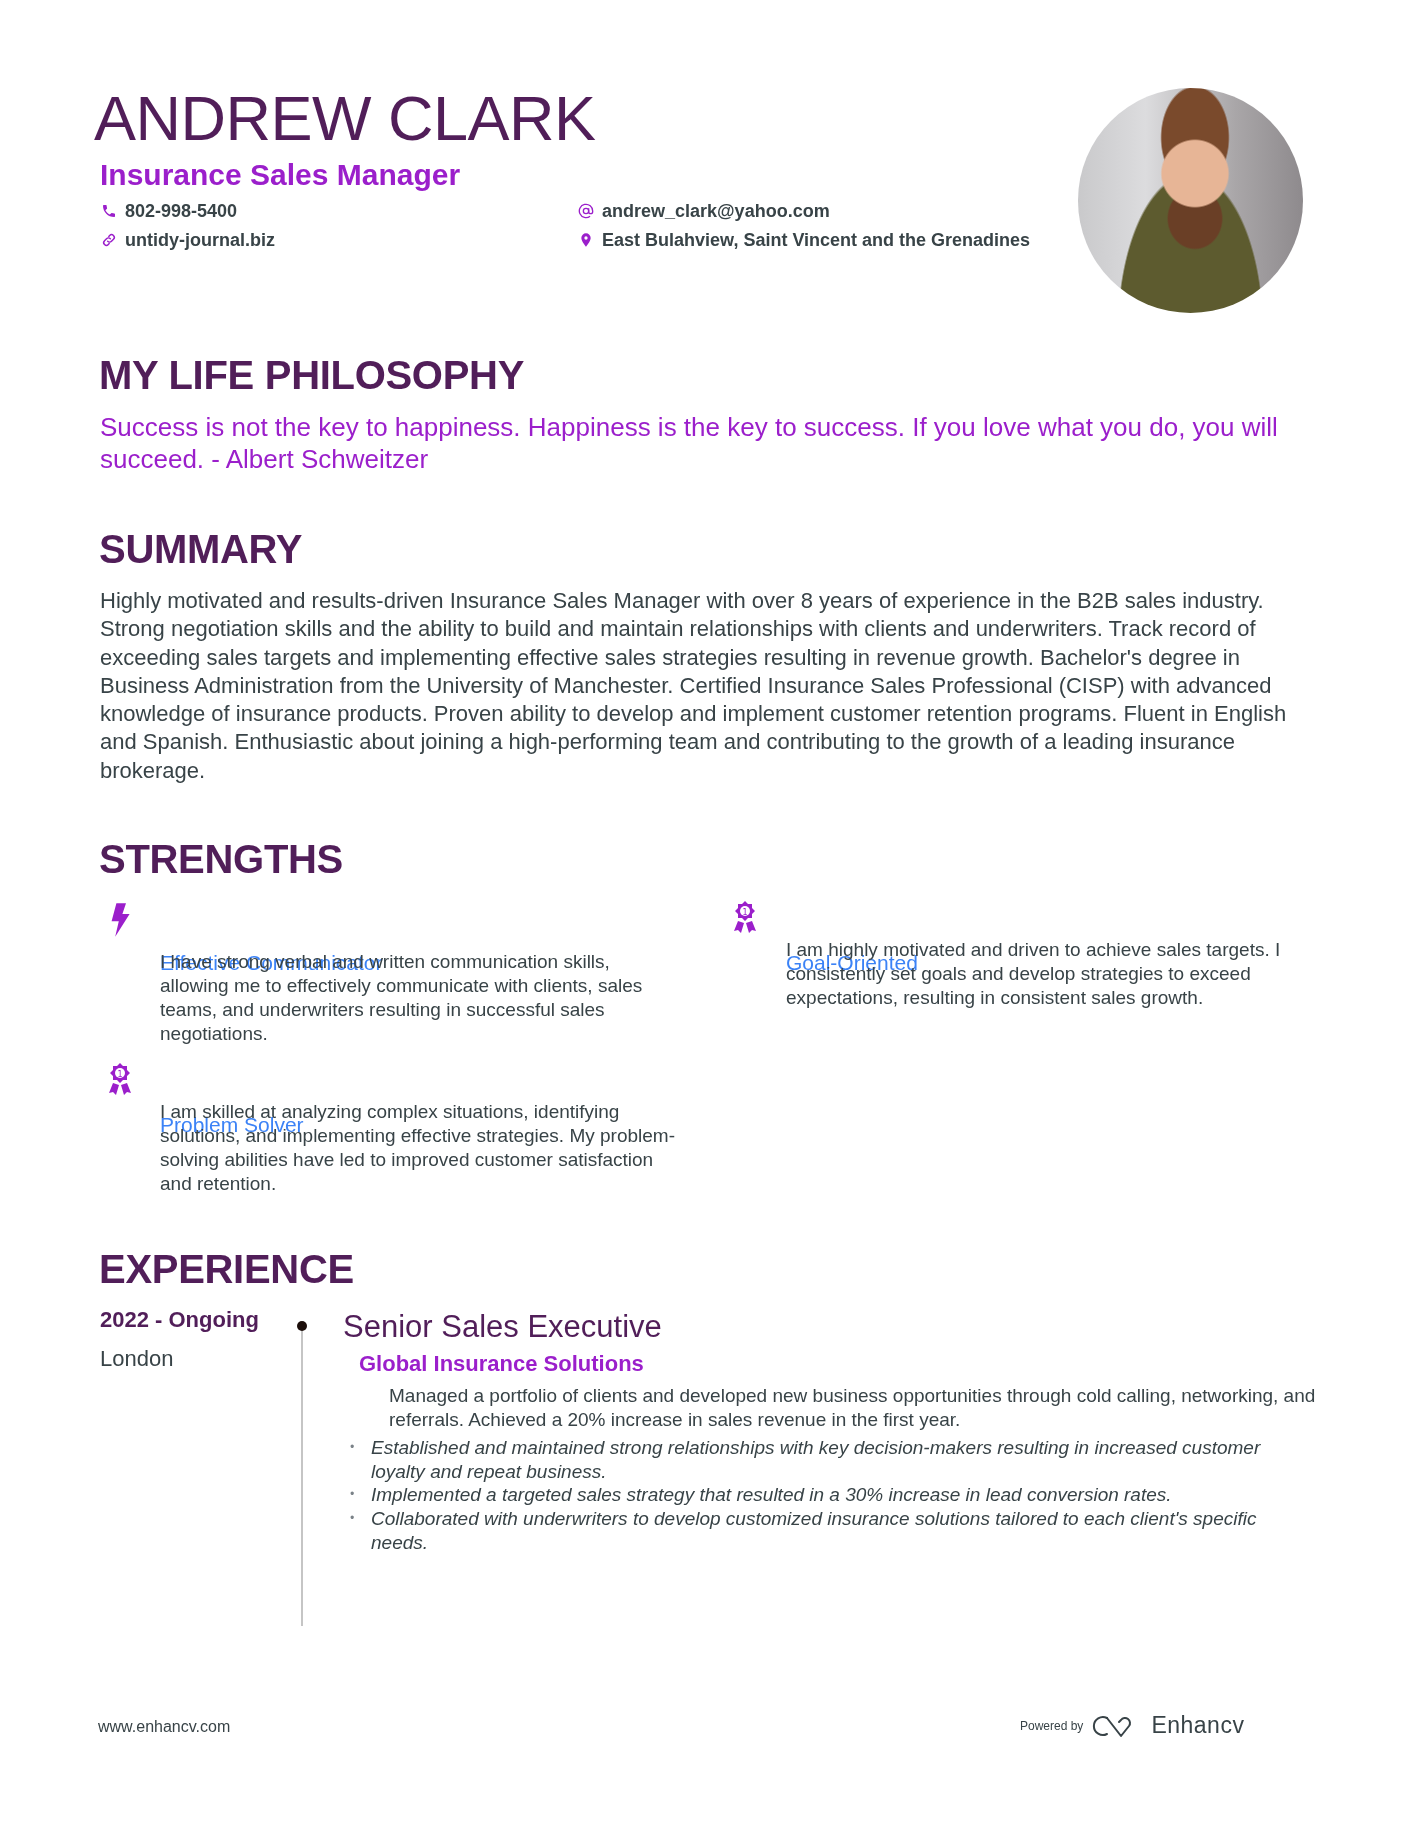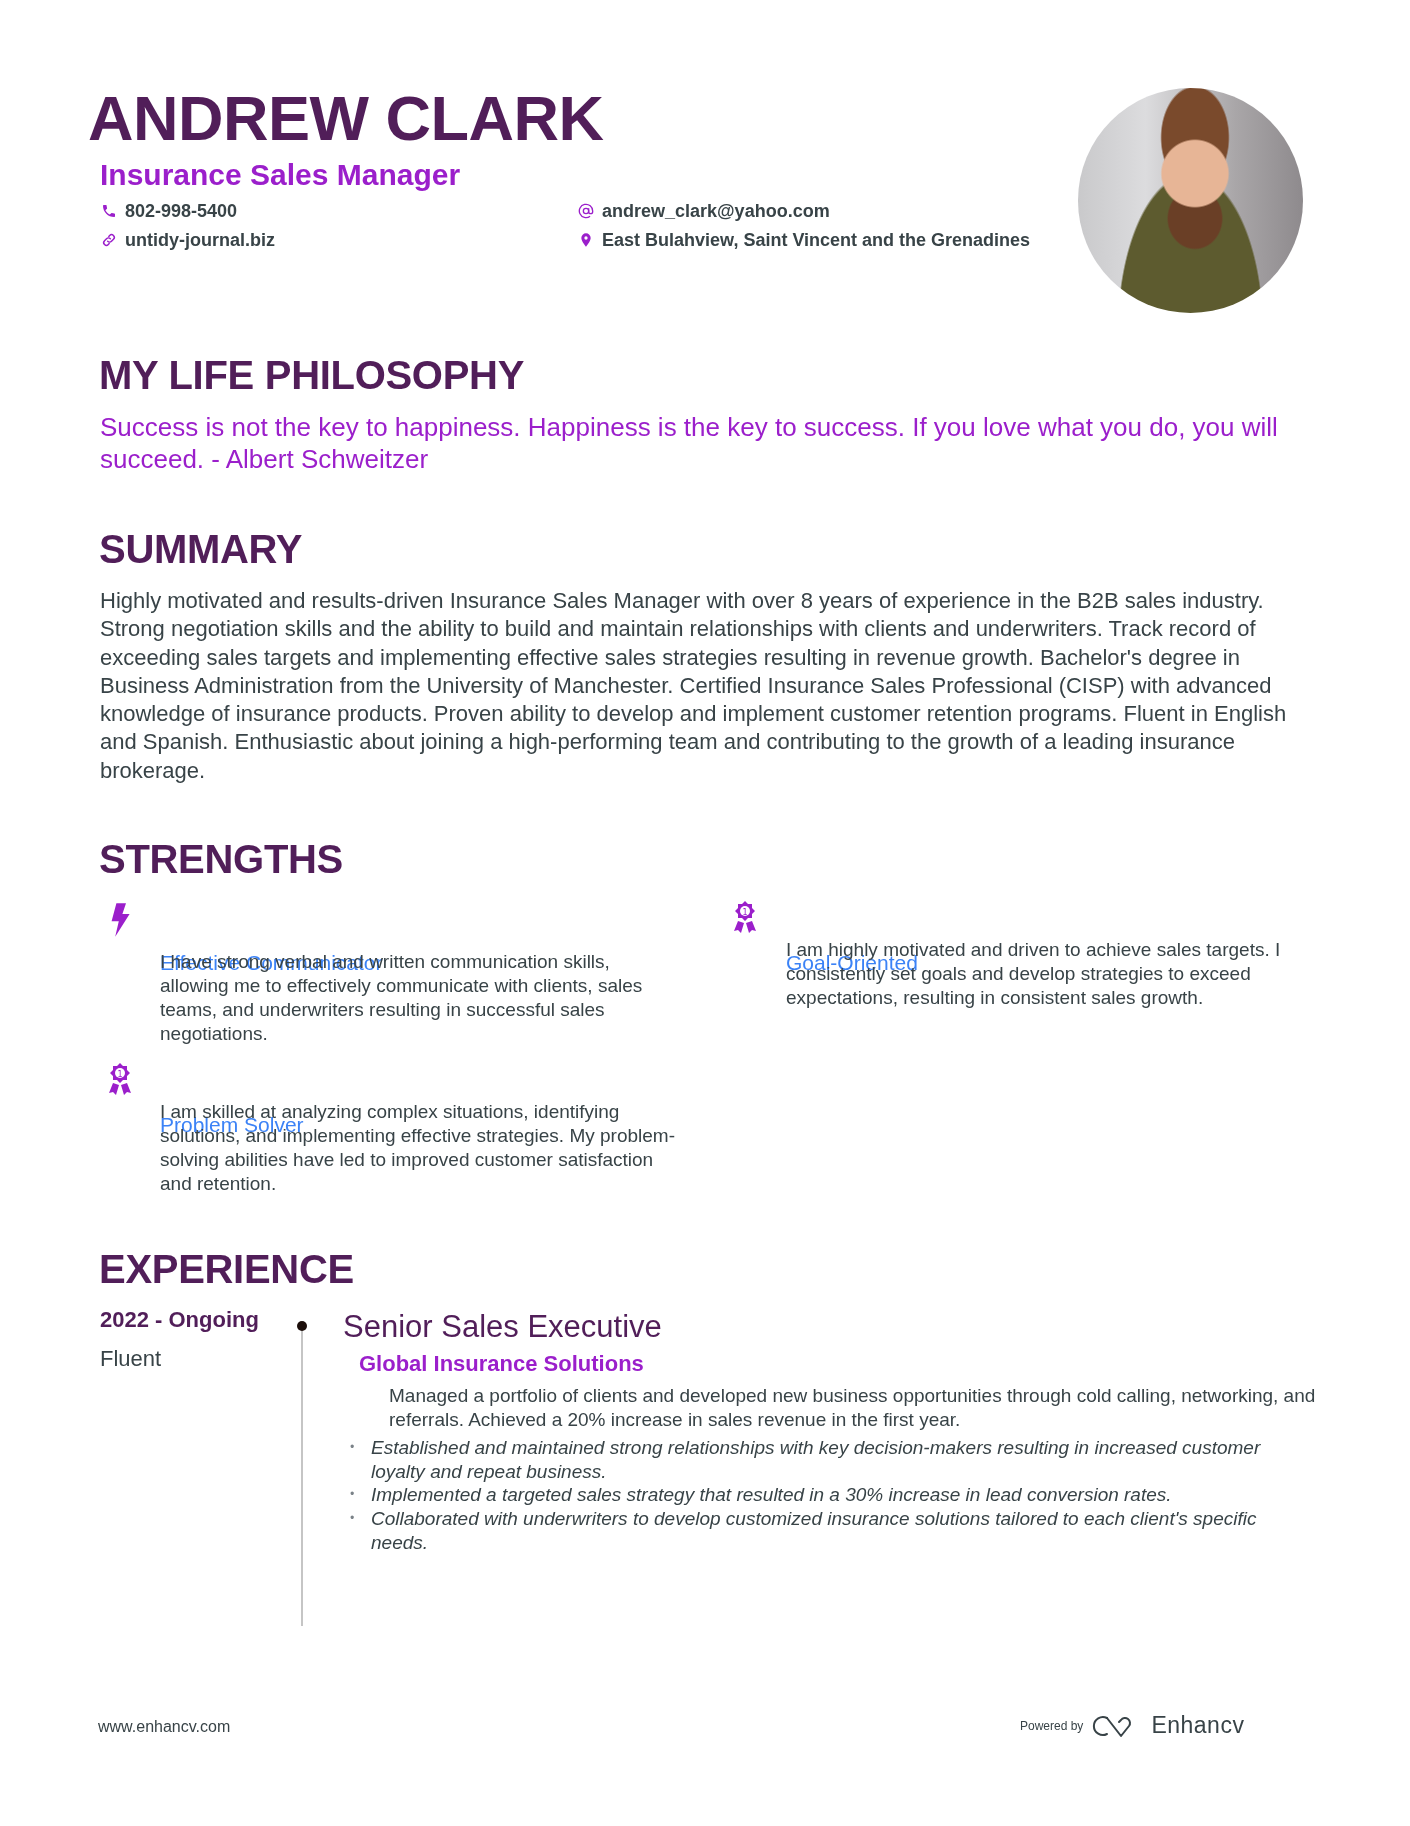--- a/index.html
+++ b/index.html
@@ -1,19 +1,19 @@
 <!DOCTYPE html>
 <html><head>
 <meta charset="utf-8">
 <style>
   html, body { margin: 0; padding: 0; background: #ffffff; }
   body { width: 1410px; height: 1826px; position: relative; overflow: hidden; font-family: "Liberation Sans", "DejaVu Sans", sans-serif; color: #384347; }
   .abs { position: absolute; }
 
-  .name { left: 88px; top: 82px; font-size: 63px; font-weight: 700; color: #511E59; letter-spacing: -0.5px; line-height: 72px; white-space: nowrap; }
+  .name { left: 94px; top: 82px; font-size: 63px; font-weight: 400; color: #511E59; letter-spacing: -0.5px; line-height: 72px; white-space: nowrap; }
   .title { left: 100px; top: 157px; font-size: 30px; font-weight: 700; color: #9B1FCB; line-height: 36px; white-space: nowrap; }
 
   .contact { font-size: 18px; font-weight: 700; color: #384347; line-height: 22px; white-space: nowrap; display: flex; align-items: center; }
   .contact .ic { width: 18px; height: 18px; margin-right: 7px; display: inline-flex; align-items: center; justify-content: center; color: #9B1FCB; }
   .contact svg { width: 16px; height: 16px; }
 
   .photo { left: 1078px; top: 88px; width: 225px; height: 225px; border-radius: 50%; overflow: hidden;
            background: radial-gradient(circle at 52% 38%, #e7b596 0 18%, rgba(0,0,0,0) 19%),
                        radial-gradient(ellipse at 52% 22%, #7a4a2c 0 20%, rgba(0,0,0,0) 21%),
                        radial-gradient(ellipse at 52% 58%, #6a3f26 0 16%, rgba(0,0,0,0) 17%),
@@ -129,21 +129,21 @@
     <path d="M8 21l-4 10 4-1 3 3 3-10z"></path>
       <path d="M22 21l4 10-4-1-3 3-3-10z"></path>
   </svg>
 </div>
 <div class="abs str-title" style="left:160px; top:1064px;">Problem Solver</div>
 <div class="abs str-desc" style="left:160px; top:1100px;">I am skilled at analyzing complex situations, identifying solutions, and implementing effective strategies. My problem-solving abilities have led to improved customer satisfaction and retention.</div>
 
 <div class="abs h2" style="top:1245px;">EXPERIENCE</div>
 
 <div class="abs exp-date">2022 - Ongoing</div>
-<div class="abs exp-loc">Fluent</div>
+<div class="abs exp-loc">London</div>
 <div class="abs tl-line"></div>
 <div class="abs tl-dot"></div>
 
 <div class="abs exp-role">Senior Sales Executive</div>
 <div class="abs exp-company">Global Insurance Solutions</div>
 <div class="abs exp-desc">Managed a portfolio of clients and developed new business opportunities through cold calling, networking, and referrals. Achieved a 20% increase in sales revenue in the first year.</div>
 <ul class="abs exp-bullets">
   <li>Established and maintained strong relationships with key decision-makers resulting in increased customer loyalty and repeat business.</li>
   <li>Implemented a targeted sales strategy that resulted in a 30% increase in lead conversion rates.</li>
   <li>Collaborated with underwriters to develop customized insurance solutions tailored to each client's specific needs.</li>

